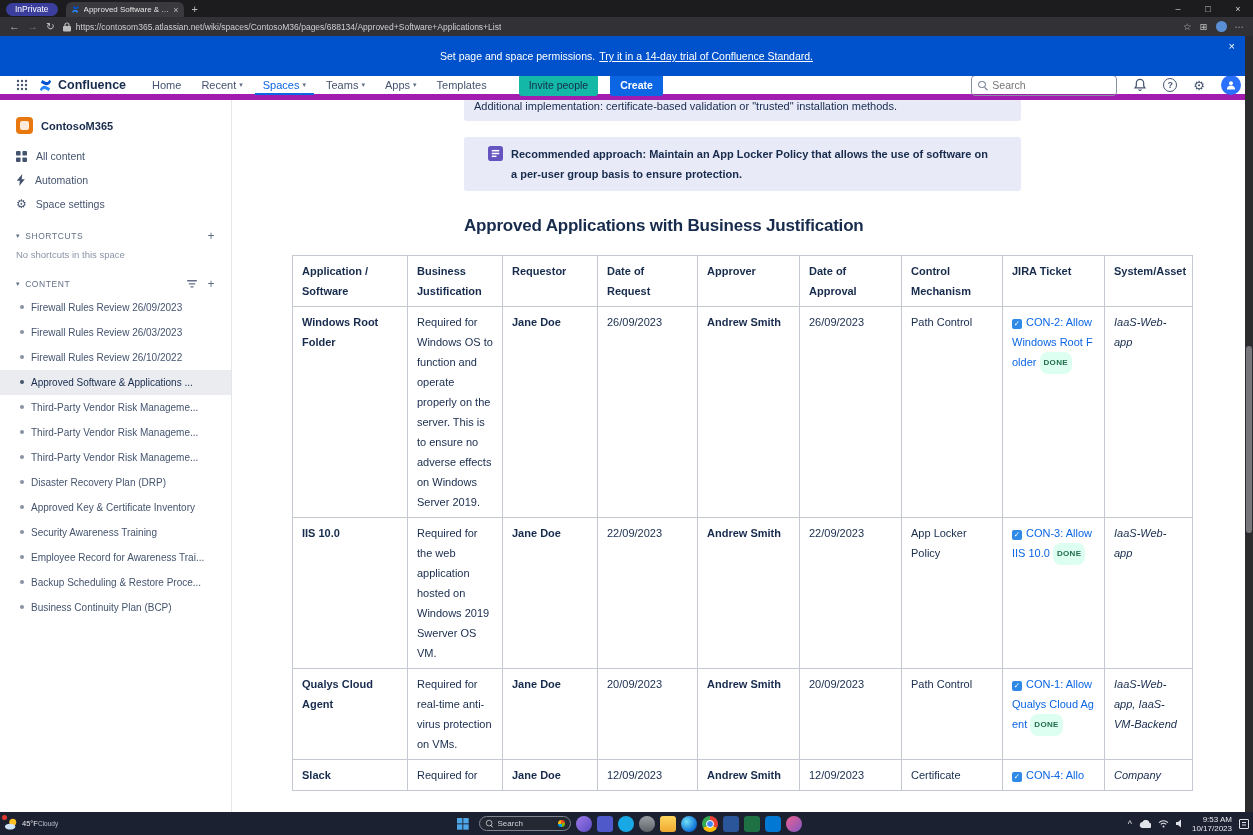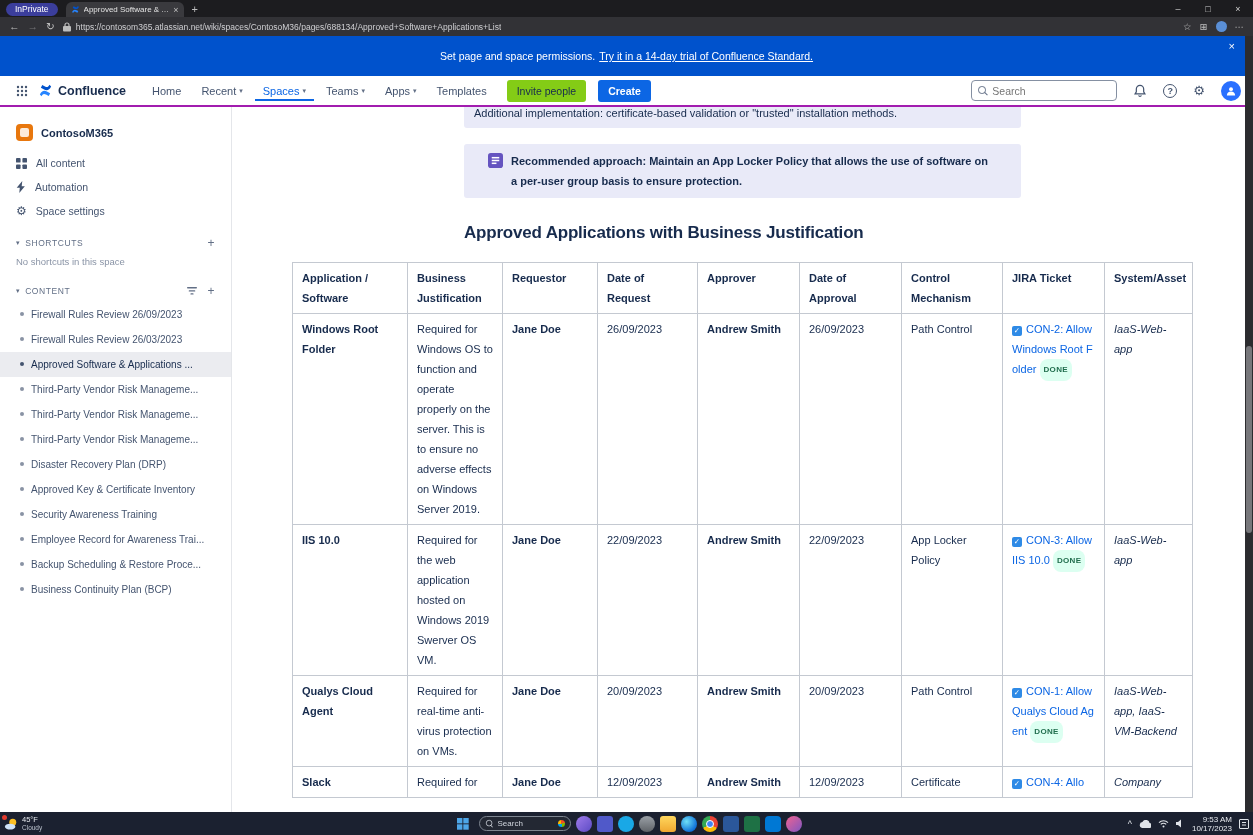--- a/index.html
+++ b/index.html
@@ -25,28 +25,28 @@
   .tb-right{display:flex;align-items:center;gap:8px}
   .tb-right .nav-ic{font-size:9.5px}
   .profile-dot{width:11px;height:11px;border-radius:50%;background:#5a8fd6;display:inline-block}
 
   
   .banner{height:40px;background:#0052CC;color:#fff;font-size:10.5px;display:flex;align-items:center;justify-content:center;position:relative;flex:0 0 auto}
   .banner a{color:#fff;text-decoration:underline;margin-left:4px;cursor:pointer}
   .banner-close{position:absolute;right:18px;top:4px;font-size:11px;cursor:pointer}
 
   
-  .cf-header{height:31px;background:#fff;border-bottom:2px solid #a21caf;display:flex;align-items:center;padding:0 12px;gap:4px;flex:0 0 auto}
+  .cf-header{height:24px;background:#fff;border-bottom:6px solid #a21caf;display:flex;align-items:center;padding:0 12px;gap:4px;flex:0 0 auto}
   .appgrid{margin:0 6px 0 4px;cursor:pointer;display:flex}
   .brand{display:flex;align-items:center;gap:5px;font-weight:bold;color:#172b4d;font-size:12.5px;margin-right:14px}
   .nav-item{font-size:11px;color:#44546f;padding:4px 8px;display:flex;gap:3px;align-items:center;border-radius:3px;cursor:pointer;white-space:nowrap}
   .nav-item .caret{font-size:7px;color:#626f86}
   .nav-item.active{color:#0c66e4;box-shadow:inset 0 -2px 0 #0c66e4;border-radius:0}
   .btn{font-size:10.5px;border:none;border-radius:3px;padding:5px 10px;cursor:pointer;white-space:nowrap}
-  .btn-invite{background:#84cc16;color:#172b4d;margin-left:8px}
+  .btn-invite{background:#14b8a6;color:#172b4d;margin-left:20px}
   .btn-create{background:#0c66e4;color:#fff;margin-left:8px;font-weight:bold}
   .hdr-search{margin-left:auto;width:146px;height:21px;border:1px solid #8590a2;border-radius:4px;display:flex;align-items:center;gap:5px;padding:0 6px;color:#626f86}
   .hdr-search input{border:none;outline:none;width:100%;font-size:10.5px;color:#172b4d;background:transparent;font-family:inherit}
   .mag{position:relative;width:9px;height:9px;display:inline-block;flex:0 0 auto}
   .mag::before{content:"";position:absolute;width:5.5px;height:5.5px;border:1.3px solid currentColor;border-radius:50%;left:0;top:0}
   .mag::after{content:"";position:absolute;width:3.5px;height:1.3px;background:currentColor;transform:rotate(45deg);left:5.4px;top:7px}
   .hdr-ic{margin-left:12px;color:#44546f;cursor:pointer;display:flex;align-items:center}
   .help-circle{width:14px;height:14px;border:1.4px solid #44546f;border-radius:50%;font-size:9px;font-weight:bold;display:flex;align-items:center;justify-content:center}
   .gear{font-size:13px;line-height:1}
   .avatar{width:20px;height:20px;border-radius:50%;background:#2970ff;display:flex;align-items:center;justify-content:center}
@@ -89,21 +89,21 @@
 
   
   .v-scroll{position:absolute;right:0;top:36px;bottom:23px;width:8px;background:#2c2c2f;z-index:5}
   .v-thumb{position:absolute;left:1px;right:1px;top:40%;height:24%;background:#77777b;border-radius:3px}
 
   
   .taskbar{height:23px;background:#1b2130;flex:0 0 auto;display:flex;align-items:center;position:relative;color:#e6e9ee}
   .weather{position:absolute;left:4px;display:flex;align-items:center;gap:4px;cursor:pointer}
   .weather-ic{position:relative;display:flex}
   .badge-red{position:absolute;left:-2px;top:-2px;width:5px;height:5px;border-radius:50%;background:#e23b2e}
-  .weather-txt{display:flex;flex-direction:column;line-height:8px}
+  .weather-txt{display:flex;line-height:8px}
   .weather-txt .t1{font-size:7.5px}
   .weather-txt .t2{font-size:6.5px;color:#b9c0cc}
   .tb-center{margin:0 auto;display:flex;align-items:center;gap:5px}
   .start{display:flex;padding:0 5px;cursor:pointer}
   .tb-search{width:92px;height:15px;border:1px solid #7d8590;border-radius:8px;background:#232833;display:flex;align-items:center;gap:4px;padding:0 5px;color:#cfd4dc;cursor:text}
   .tb-search .txt{font-size:8px;color:#cfd4dc;flex:1}
   .bing-dot{width:7px;height:7px;border-radius:50%;background:conic-gradient(#f25022 0 25%,#7fba00 0 50%,#00a4ef 0 75%,#ffb900 0 100%)}
   .tb-app{width:16px;height:16px;border-radius:3px;flex:0 0 auto;cursor:pointer}
   .ic-copilot{background:linear-gradient(135deg,#9f7bea,#5b4bc4);border-radius:50%}
   .ic-teams{background:#5059c9}
@@ -292,20 +292,24 @@
           <div class="page-item">
             <span class="bullet"></span>
             <span class="page-label">Firewall Rules Review 26/09/2023</span>
           </div>
 
           <div class="page-item">
             <span class="bullet"></span>
             <span class="page-label">Firewall Rules Review 26/03/2023</span>
           </div>
 
+          <div class="page-item">
+            <span class="bullet"></span>
+            <span class="page-label">Firewall Rules Review 26/10/2022</span>
+          </div>
 
           <div class="page-item selected">
             <span class="bullet"></span>
             <span class="page-label">Approved Software &amp; Applications ...</span>
           </div>
 
           <div class="page-item">
             <span class="bullet"></span>
             <span class="page-label">Third-Party Vendor Risk Manageme...</span>
           </div>

